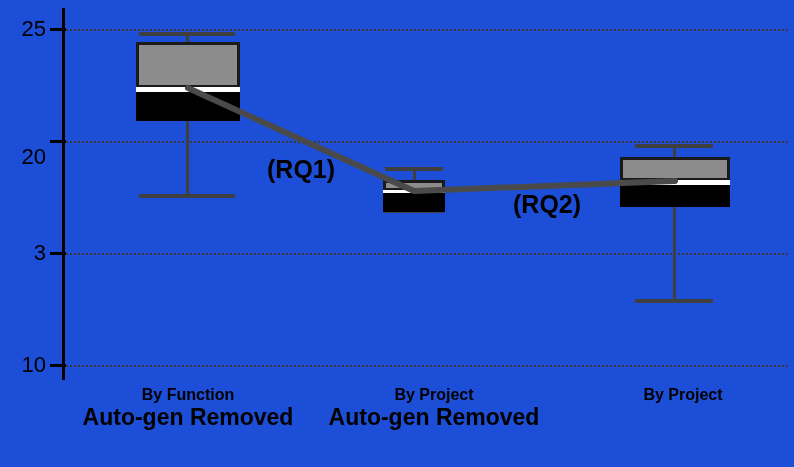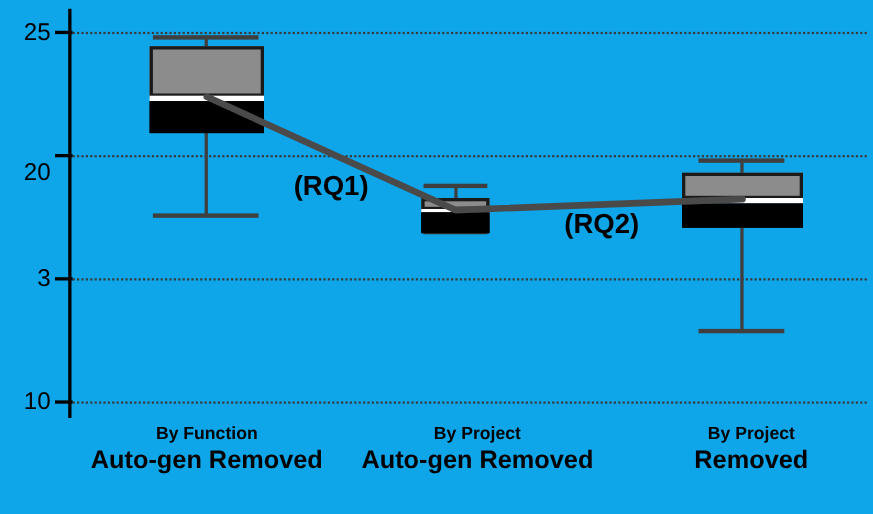--- a/index.html
+++ b/index.html
@@ -7,21 +7,21 @@
     padding: 0;
     background: #ffffff;
   }
   body {
     font-family: "Liberation Sans", sans-serif;
   }
   #chart-root {
     position: relative;
     width: 794px;
     height: 467px;
-    background: #0ea5e9;
+    background: #1d4ed8;
     overflow: hidden;
   }
 
   
   .plot-area {
     position: absolute;
     left: 62px;
     top: 8px;
     width: 726px;
     height: 372px;
@@ -207,16 +207,15 @@
     <span class="line2">Auto-gen Removed</span>
   </div>
 
   <div class="cat-label" style="left:324px; top:386px; width:220px;">
     <span class="line1">By Project</span>
     <span class="line2">Auto-gen Removed</span>
   </div>
 
   <div class="cat-label" style="left:585px; top:386px; width:196px;">
     <span class="line1">By Project</span>
-    <span class="line3">Removed</span>
   </div>
 
 </div>
 
 </body></html>

